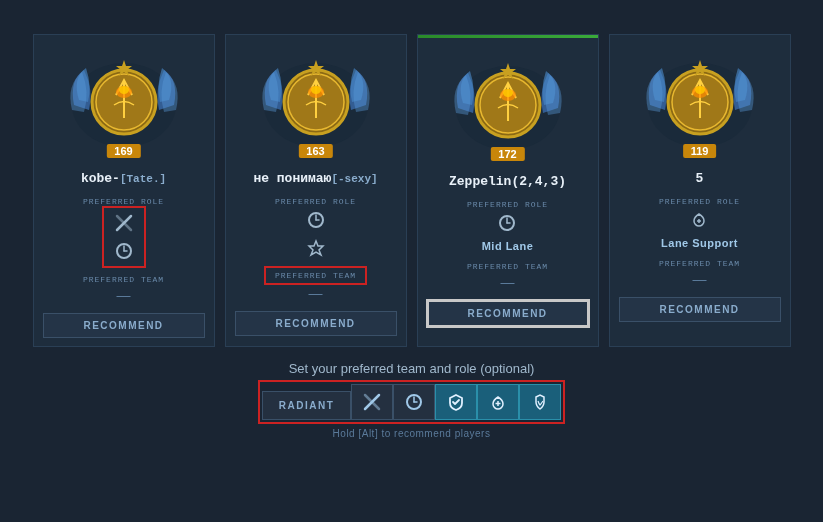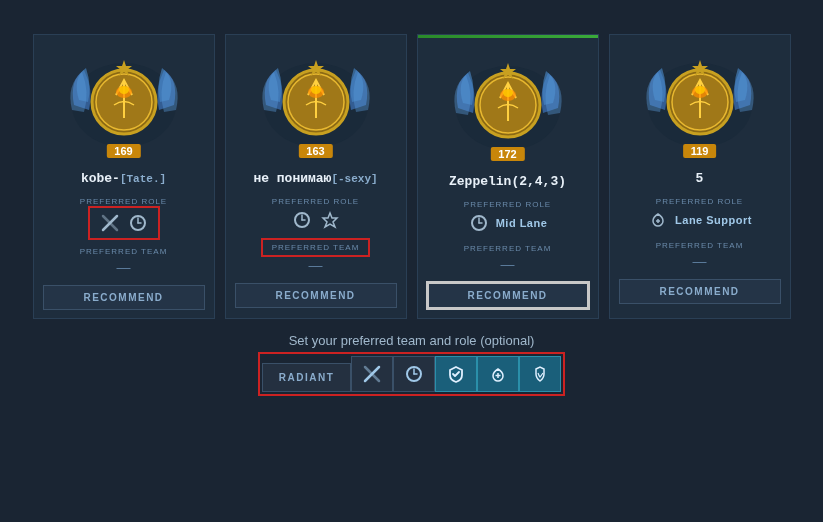--- a/index.html
+++ b/index.html
@@ -90,29 +90,31 @@
     }
 
     .section-label {
       font-size: 8px;
       letter-spacing: 1px;
       color: #6a8aaa;
       text-transform: uppercase;
       margin-top: 8px;
       margin-bottom: 3px;
       text-align: left;
+      font-family: Liberation Mono, monospace;
     }
 
     .role-icons {
       display: flex;
       gap: 6px;
       align-items: center;
       justify-content: center;
       margin-bottom: 2px;
       min-height: 22px;
+      flex-direction: column;
     }
 
     .role-icon {
       width: 22px;
       height: 22px;
       display: flex;
       align-items: center;
       justify-content: center;
       color: #a0b8cc;
       font-size: 14px;
@@ -454,13 +456,14 @@
         </svg>
     </button>
 
     <button class="bottom-icon-btn active-blue">
       <svg width="20" height="20" viewBox="0 0 20 20">
           <path d="M6 5 L10 3 L14 5 L14 10 C14 14 10 17 10 17 C10 17 6 14 6 10 Z" fill="none" stroke="#e0f0ff" stroke-width="1.5"></path>
           <path d="M8 9 C8 9 9 12 10 13 C11 12 13 9 13 9" fill="none" stroke="#e0f0ff" stroke-width="1.2"></path>
         </svg>
     </button>
   </div>
+  <div class="hold-alt-text">Hold [Alt] to recommend players</div>
 </div>
 
 </body></html>

